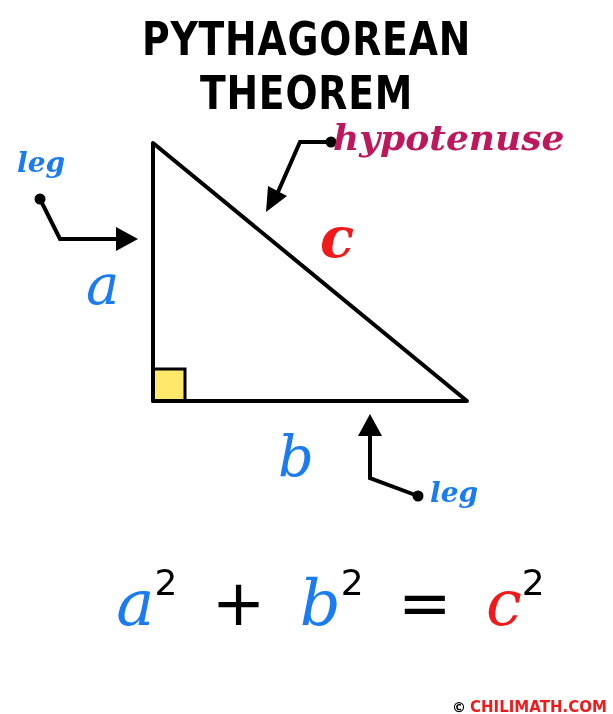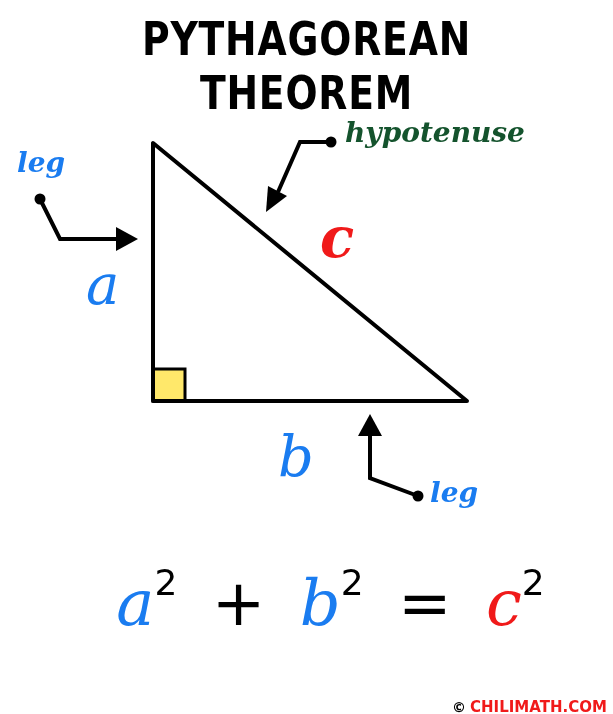--- a/index.html
+++ b/index.html
@@ -49,21 +49,21 @@
   </g>
 
   <g>
     <circle cx="418" cy="496" r="5.5" fill="#000"></circle>
     <polyline points="418,496 370,478 370,432" fill="none" stroke="#000" stroke-width="4"></polyline>
     <polygon points="358,436 370,414 382,436" fill="#000"></polygon>
   </g>
 </svg>
 
 <div class="lbl" style="left:17px; top:146px; font-size:28px; color:#1A7CF0;">leg</div>
-<div class="lbl" style="left:345px; top:116px; font-size:28px; color:#14532d;">hypotenuse</div>
+<div class="lbl" style="left:333px; top:116px; font-size:36px; color:#be185d;">hypotenuse</div>
 <div class="lbl" style="left:430px; top:476px; font-size:28px; color:#1A7CF0;">leg</div>
 
 <div class="var" style="left:86px; top:252px; font-size:56px; color:#1A7CF0;">a</div>
 <div class="var" style="left:278px; top:424px; font-size:56px; color:#1A7CF0;">b</div>
 <div class="var" style="left:320px; top:204px; font-size:56px; font-weight:bold; color:#F01A1A;">c</div>
 
 <div class="equation">
   <span class="v" style="color:#1A7CF0;">a</span><sup>2</sup>
   <span class="op">+</span>
   <span class="v" style="color:#1A7CF0;">b</span><sup>2</sup>

